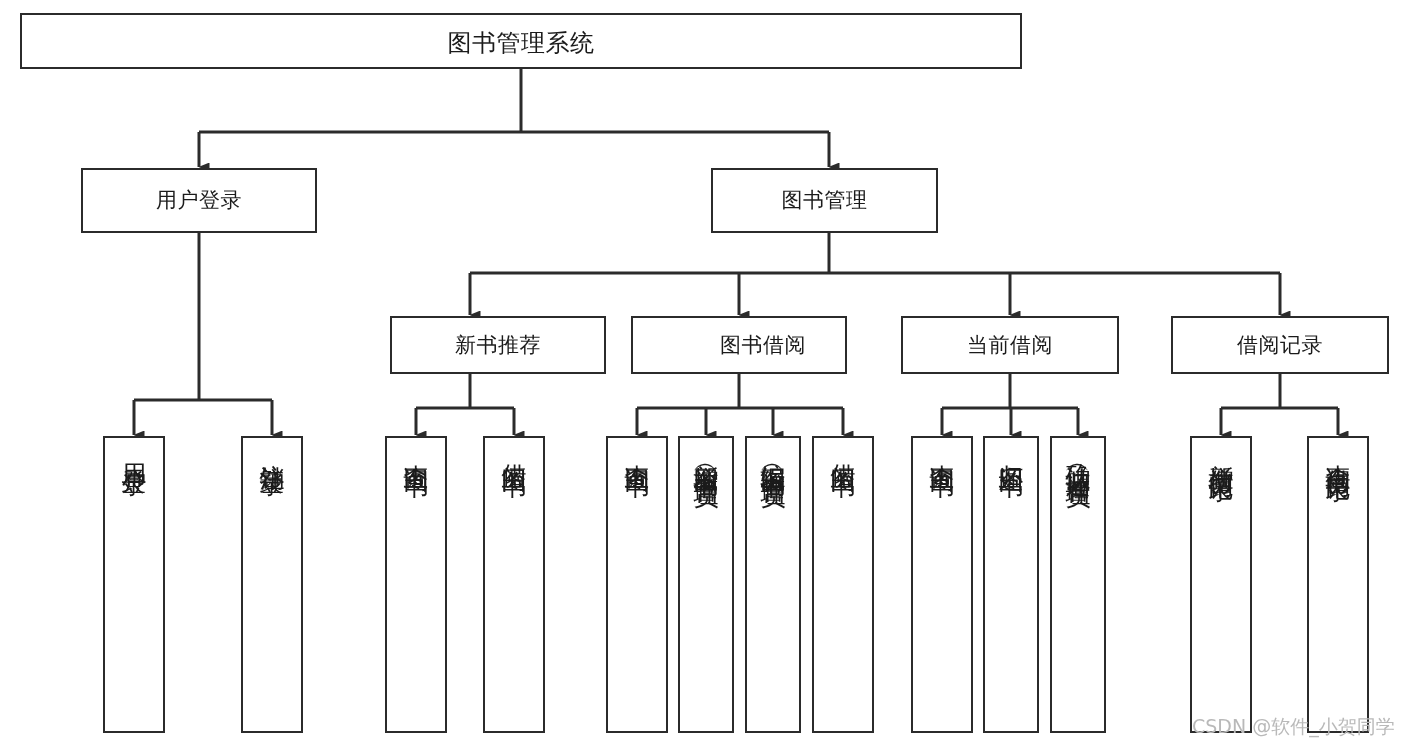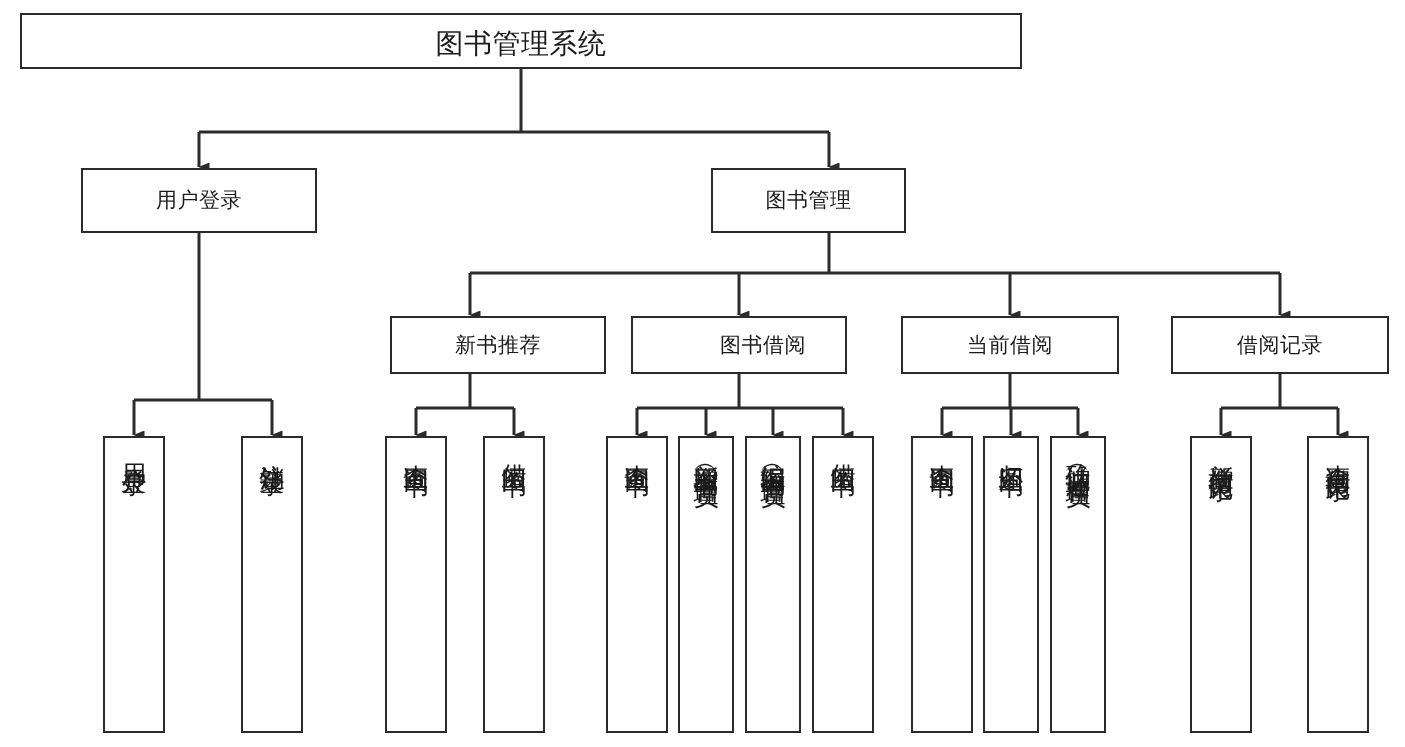--- a/index.html
+++ b/index.html
@@ -39,21 +39,21 @@
     color: #1b1b1b;
     line-height: 1.08;
     text-align: center;
     white-space: pre-line;
   }
   .node-h .node-label {
     font-size: 21px;
     letter-spacing: 0.5px;
   }
   .node-root .node-label {
-    font-size: 28px;
+    font-size: 24px;
     margin-top: 6px;
   }
   .node-v {
     align-items: flex-start;
     justify-content: center;
     padding-top: 6px;
   }
   .node-v .node-label {
     writing-mode: vertical-rl;
     text-orientation: upright;
@@ -118,21 +118,21 @@
       </g>
   </svg>
 
   <div class="node-box node-h node-root" style="left: 20px; top: 13px; width: 1002px; height: 56px;">
     <span class="node-label">图书管理系统</span>
   </div>
 
   <div class="node-box node-h" style="left: 81px; top: 168px; width: 236px; height: 65px;">
     <span class="node-label">用户登录</span>
   </div>
-  <div class="node-box node-h" style="left: 711px; top: 168px; width: 195px; height: 65px;">
+  <div class="node-box node-h" style="left: 711px; top: 168px; width: 227px; height: 65px;">
     <span class="node-label">图书管理</span>
   </div>
 
   <div class="node-box node-h" style="left: 362px; top: 316px; width: 216px; height: 58px; margin-left: 28px;">
     <span class="node-label">新书推荐</span>
   </div>
   <div class="node-box node-h" style="left: 631px; top: 316px; width: 216px; height: 58px; padding-left: 48px;">
     <span class="node-label">图书借阅</span>
   </div>
   <div class="node-box node-h" style="left: 901px; top: 316px; width: 218px; height: 58px;">
@@ -175,13 +175,14 @@
   <div class="node-box node-v" style="left: 1050px; top: 436px; width: 56px; height: 297px;">
     <span class="node-label">确认归还（管理员）</span>
   </div>
   <div class="node-box node-v" style="left: 1190px; top: 436px; width: 62px; height: 297px;">
     <span class="node-label">新增借阅记录</span>
   </div>
   <div class="node-box node-v" style="left: 1307px; top: 436px; width: 62px; height: 297px;">
     <span class="node-label">查询借阅记录</span>
   </div>
 
+  <div class="watermark" style="left: 1192px; top: 714px;">CSDN @软件_小贺同学</div>
 </div>
 
 </body></html>

